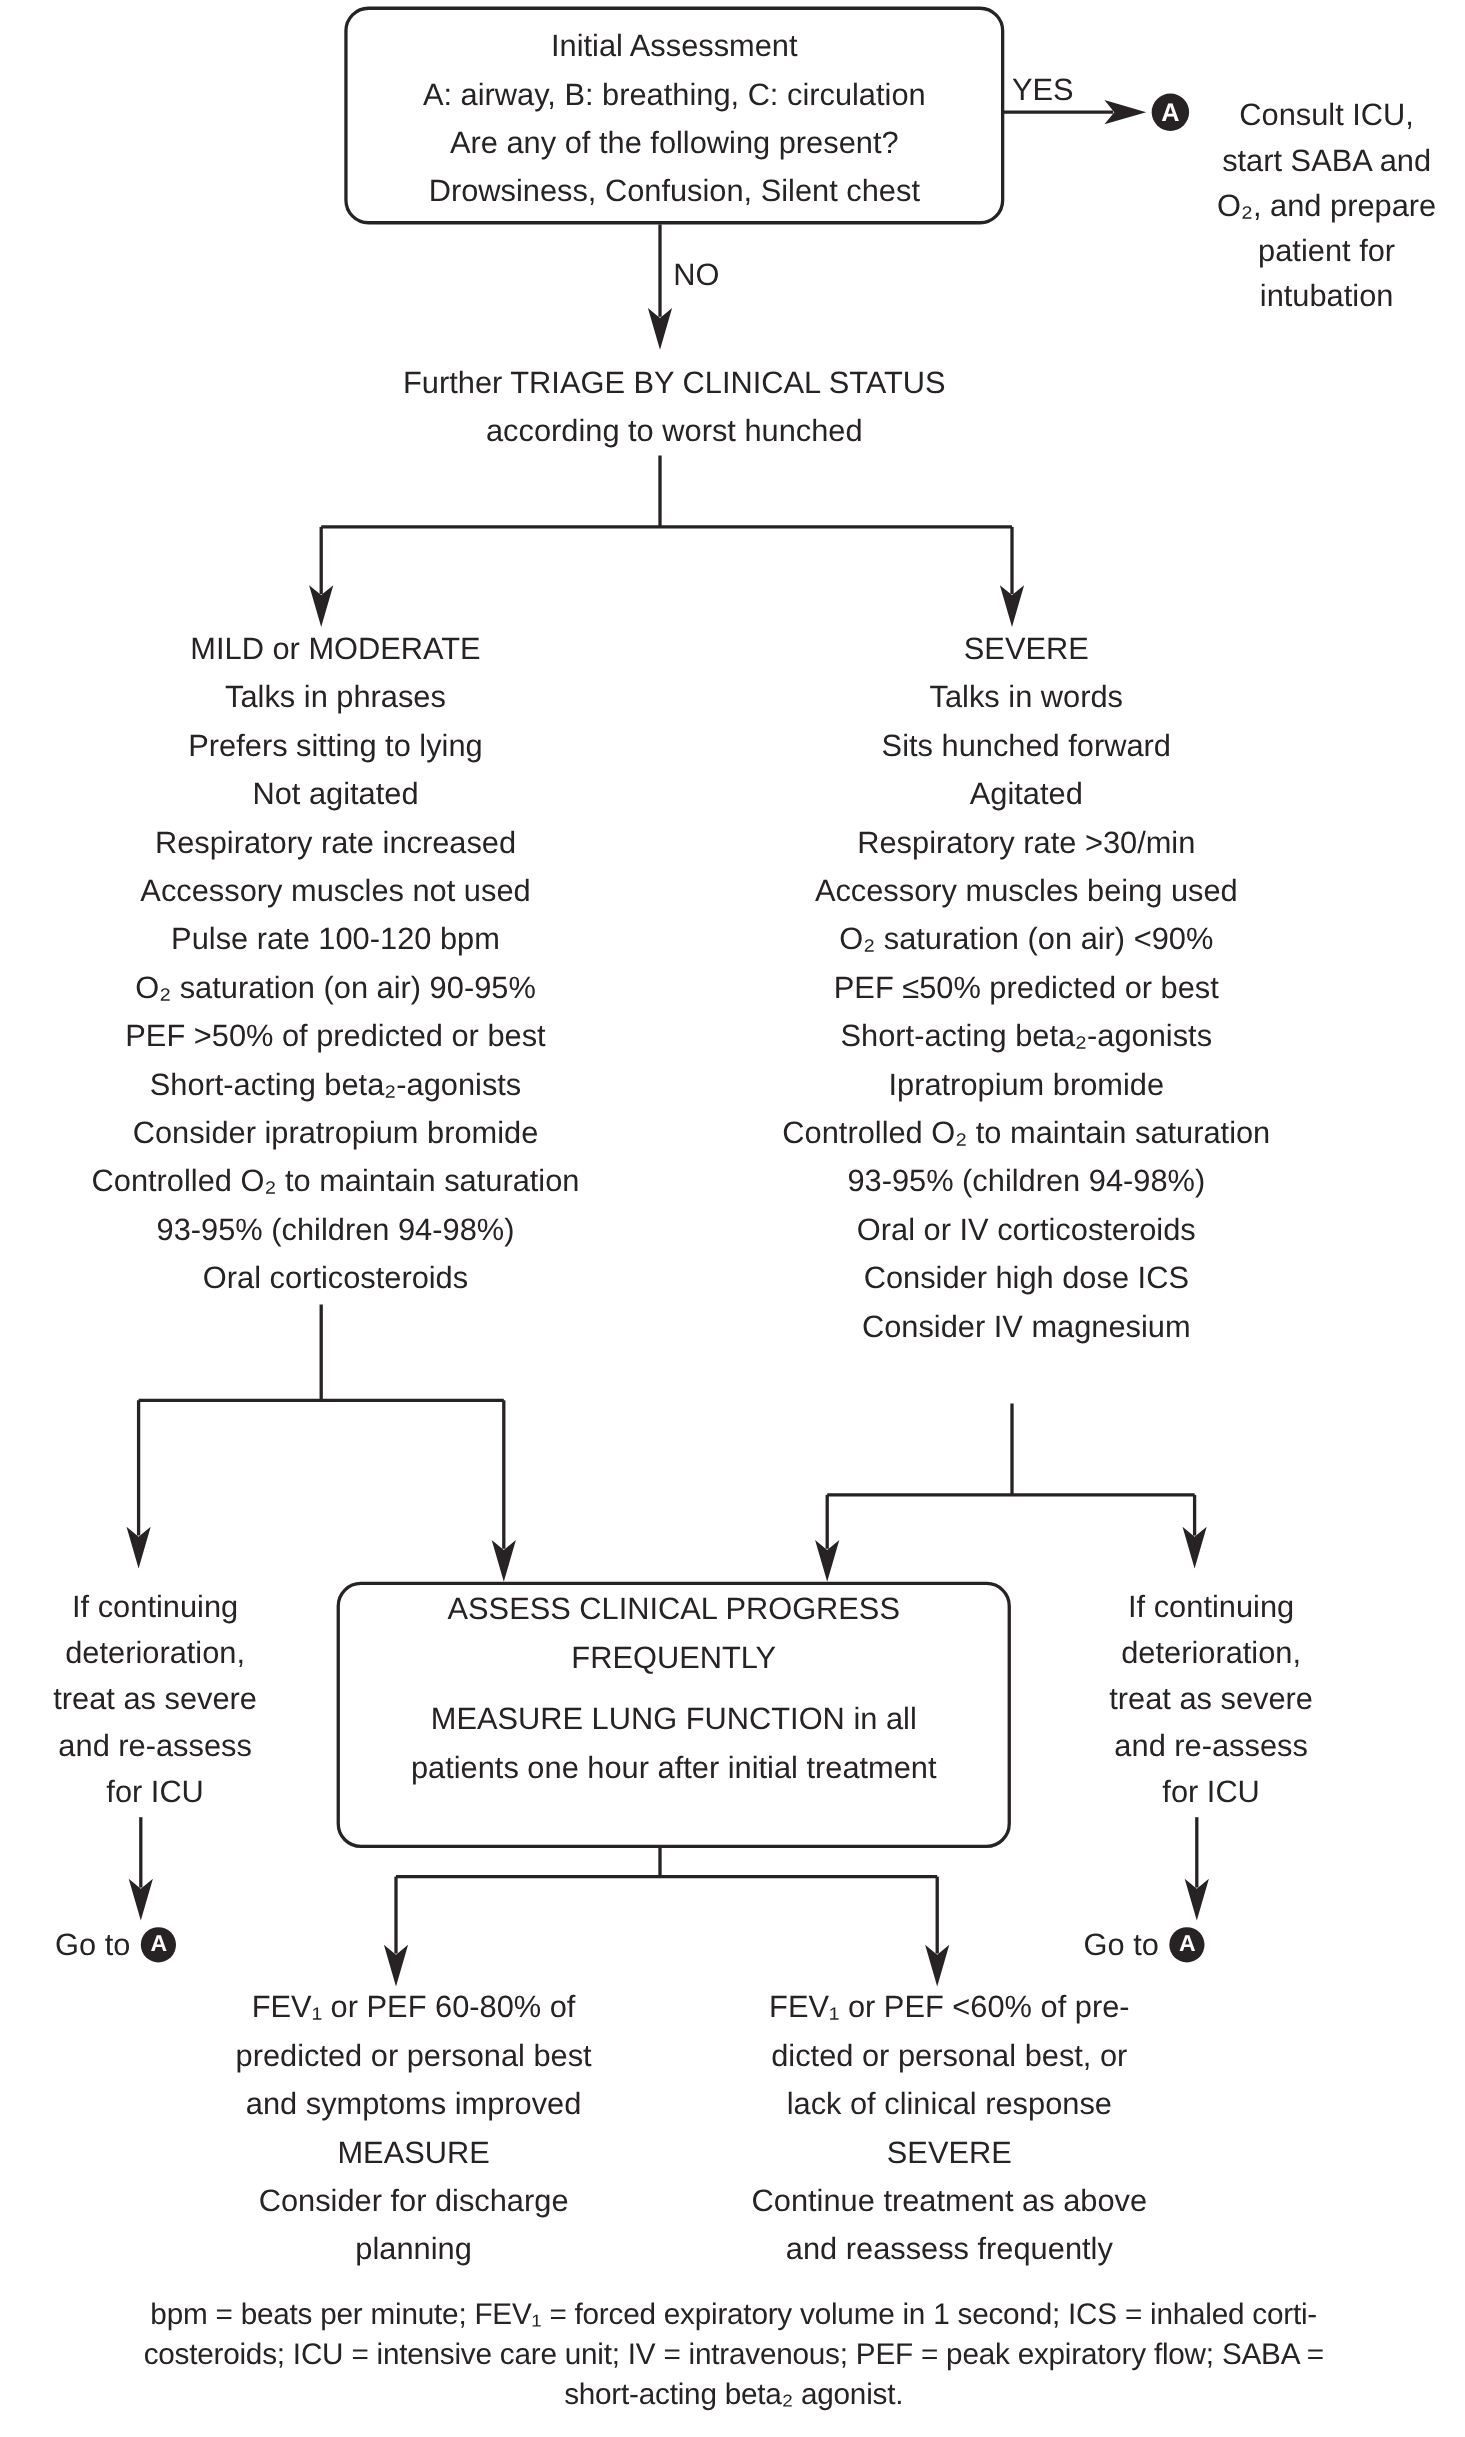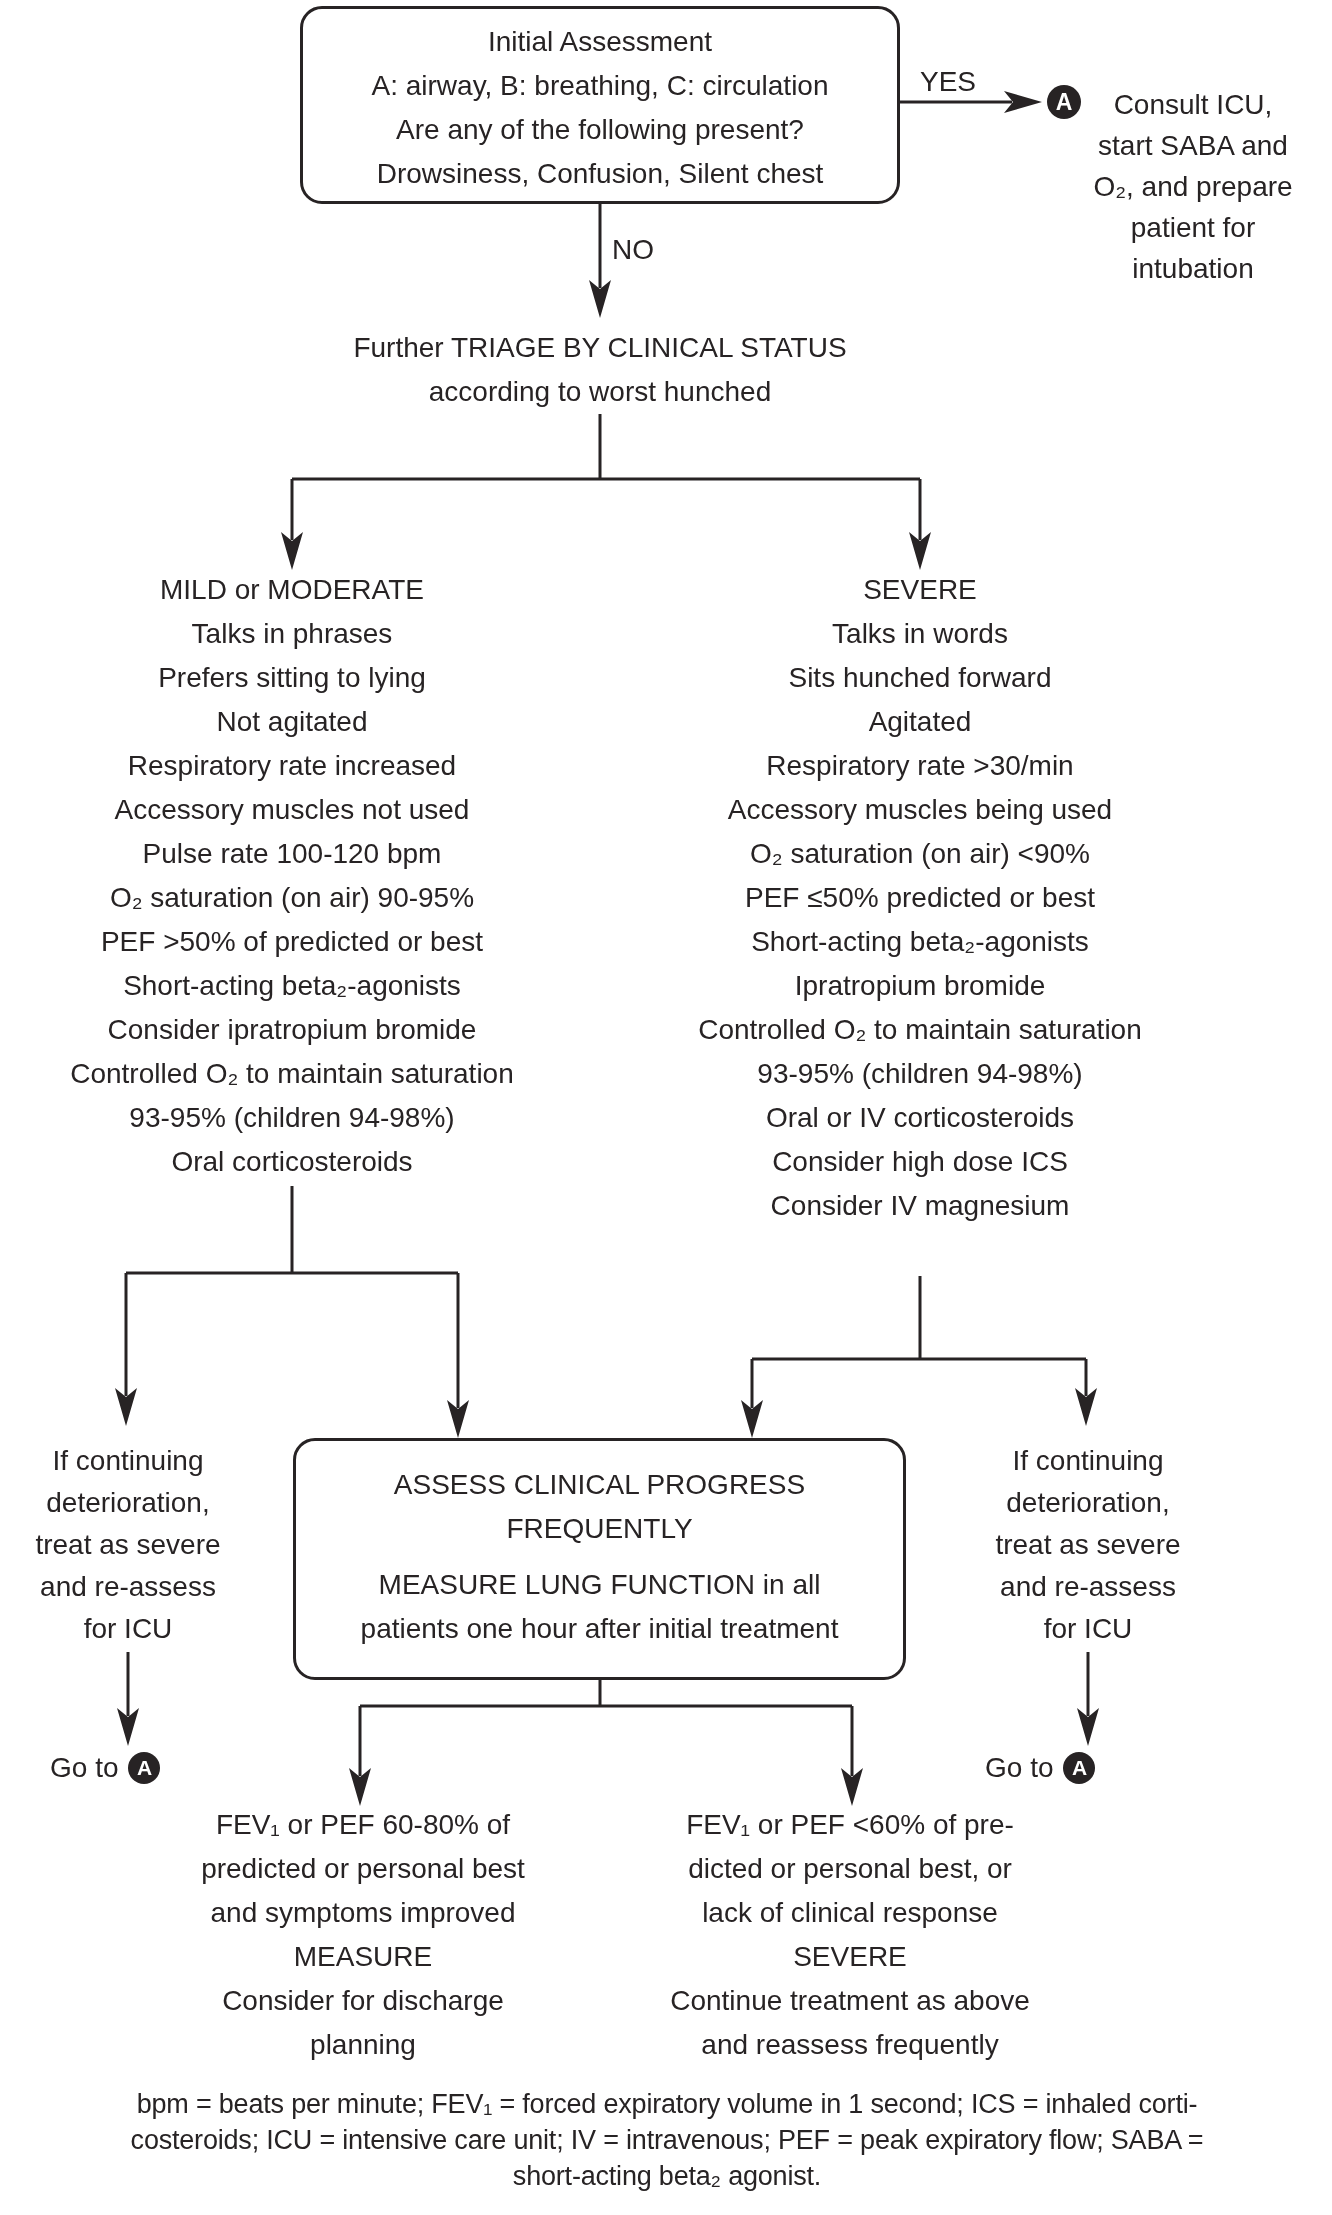--- a/index.html
+++ b/index.html
@@ -7,32 +7,32 @@
   #canvas {
     position: relative;
     width: 1332px; height: 2215px;
     background: #ffffff;
     font-family: "Liberation Sans", "DejaVu Sans", sans-serif;
     color: var(--ink);
     font-size: 28px;
     overflow: hidden;
   }
   .abs { position: absolute; }
-  .tblock { text-align: center; line-height: 44px; }
+  .tblock { text-align: center; line-height: 44px; margin-left: 13px; }
   .tblock .tl { white-space: nowrap; }
   .flowbox {
     position: absolute;
     border: 3px solid var(--ink);
     border-radius: 22px;
     background: #ffffff;
     box-sizing: border-box;
     text-align: center;
   }
   #initial-box { left:300px; top:6px; width:600px; height:198px; padding-top:11px; }
-  #assess-box  { left:293px; top:1438px; width:613px; height:242px; padding-top:22px; }
+  #assess-box  { left:293px; top:1438px; width:613px; height:242px; }
   #assess-box .para2 { margin-top:12px; }
   #svg-connectors { position:absolute; left:0; top:0; pointer-events:none; }
   #svg-connectors path { stroke: var(--ink); stroke-width: 3; fill: none; }
   #svg-connectors polygon { fill: var(--ink); stroke: none; }
   .label { position:absolute; line-height:34px; white-space:nowrap; }
   #yes-label { left:920px; top:65px; width:84px; text-align:left; }
   #no-label  { left:612px; top:233px; }
   #icu-note { left:1075px; top:84px; width:236px; line-height:41px; }
   .marker-circle {
     display:inline-flex; align-items:center; justify-content:center;

